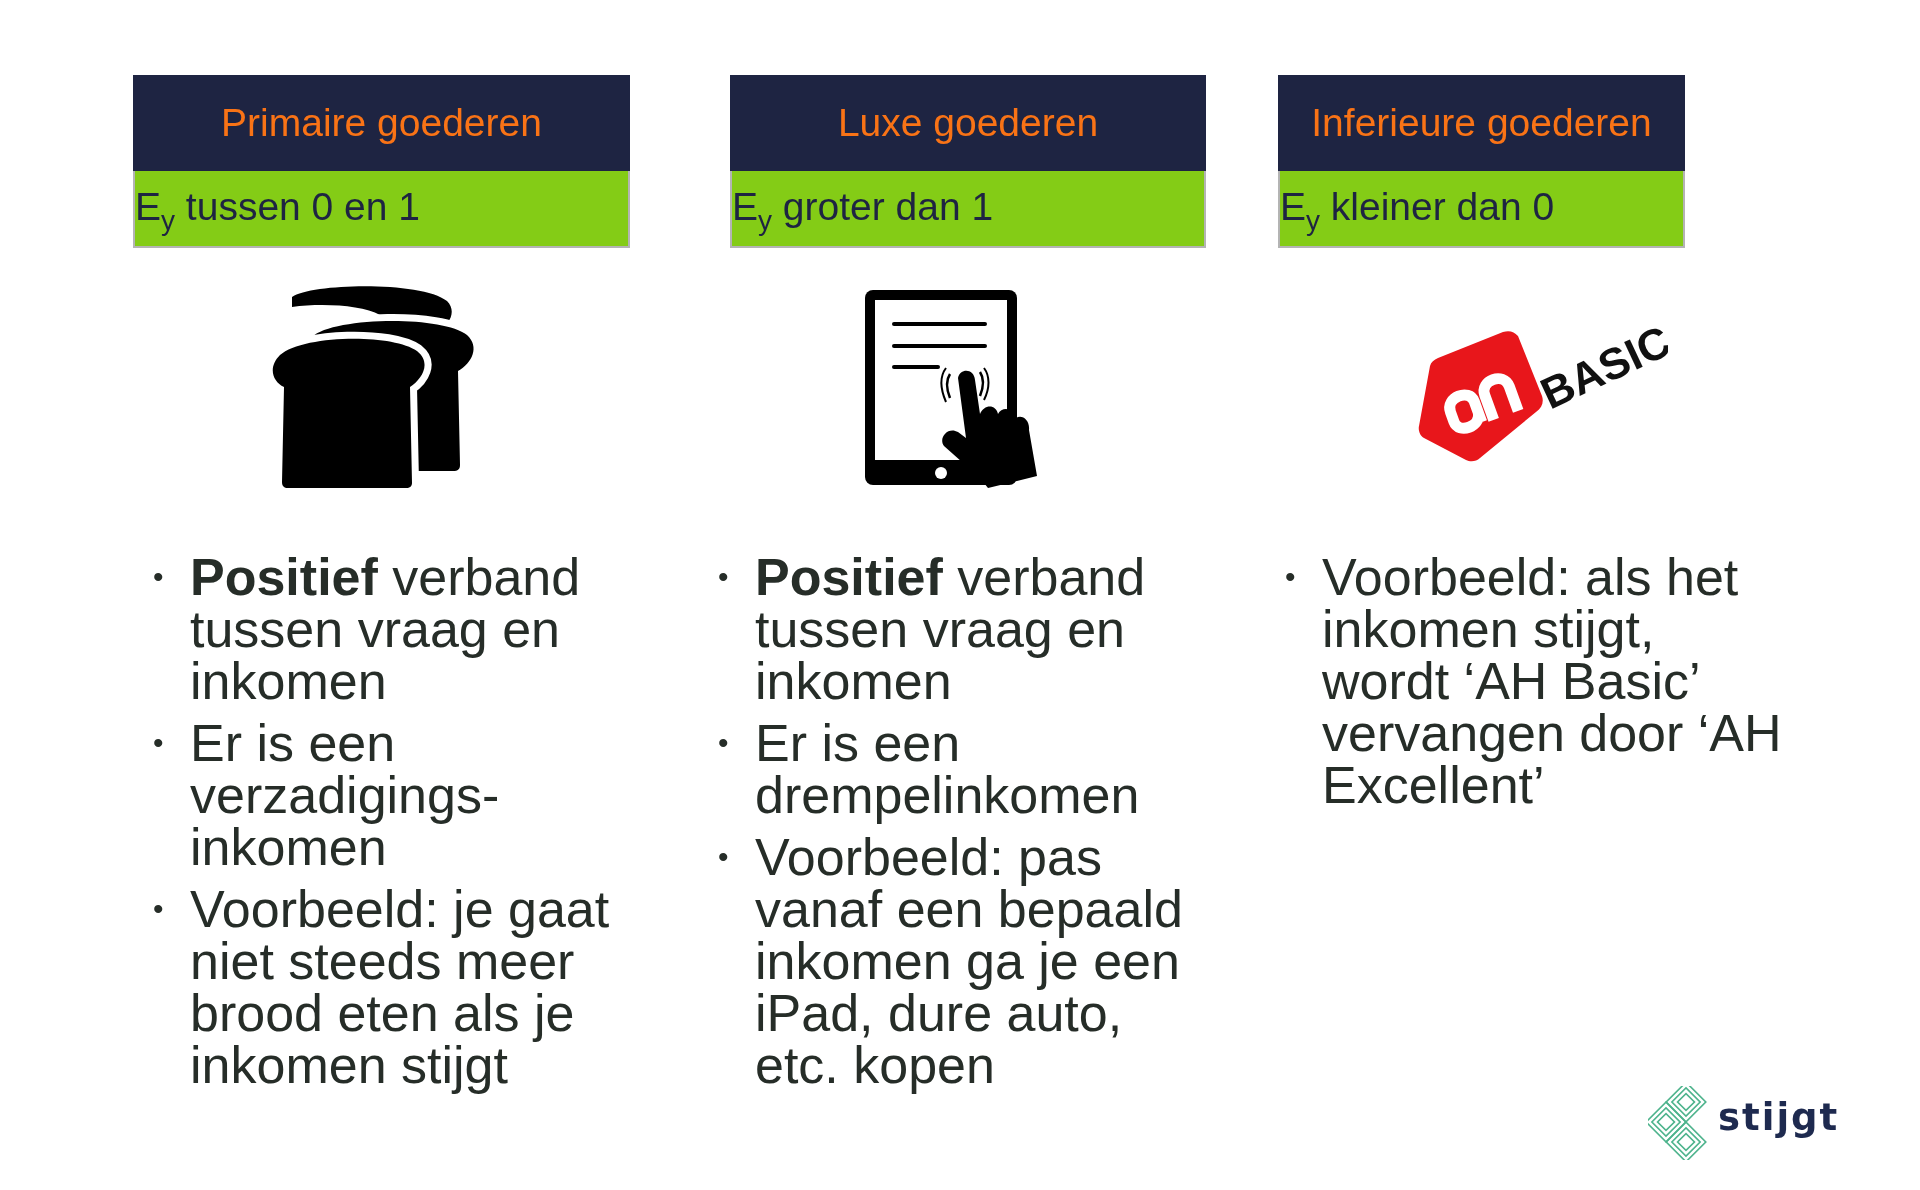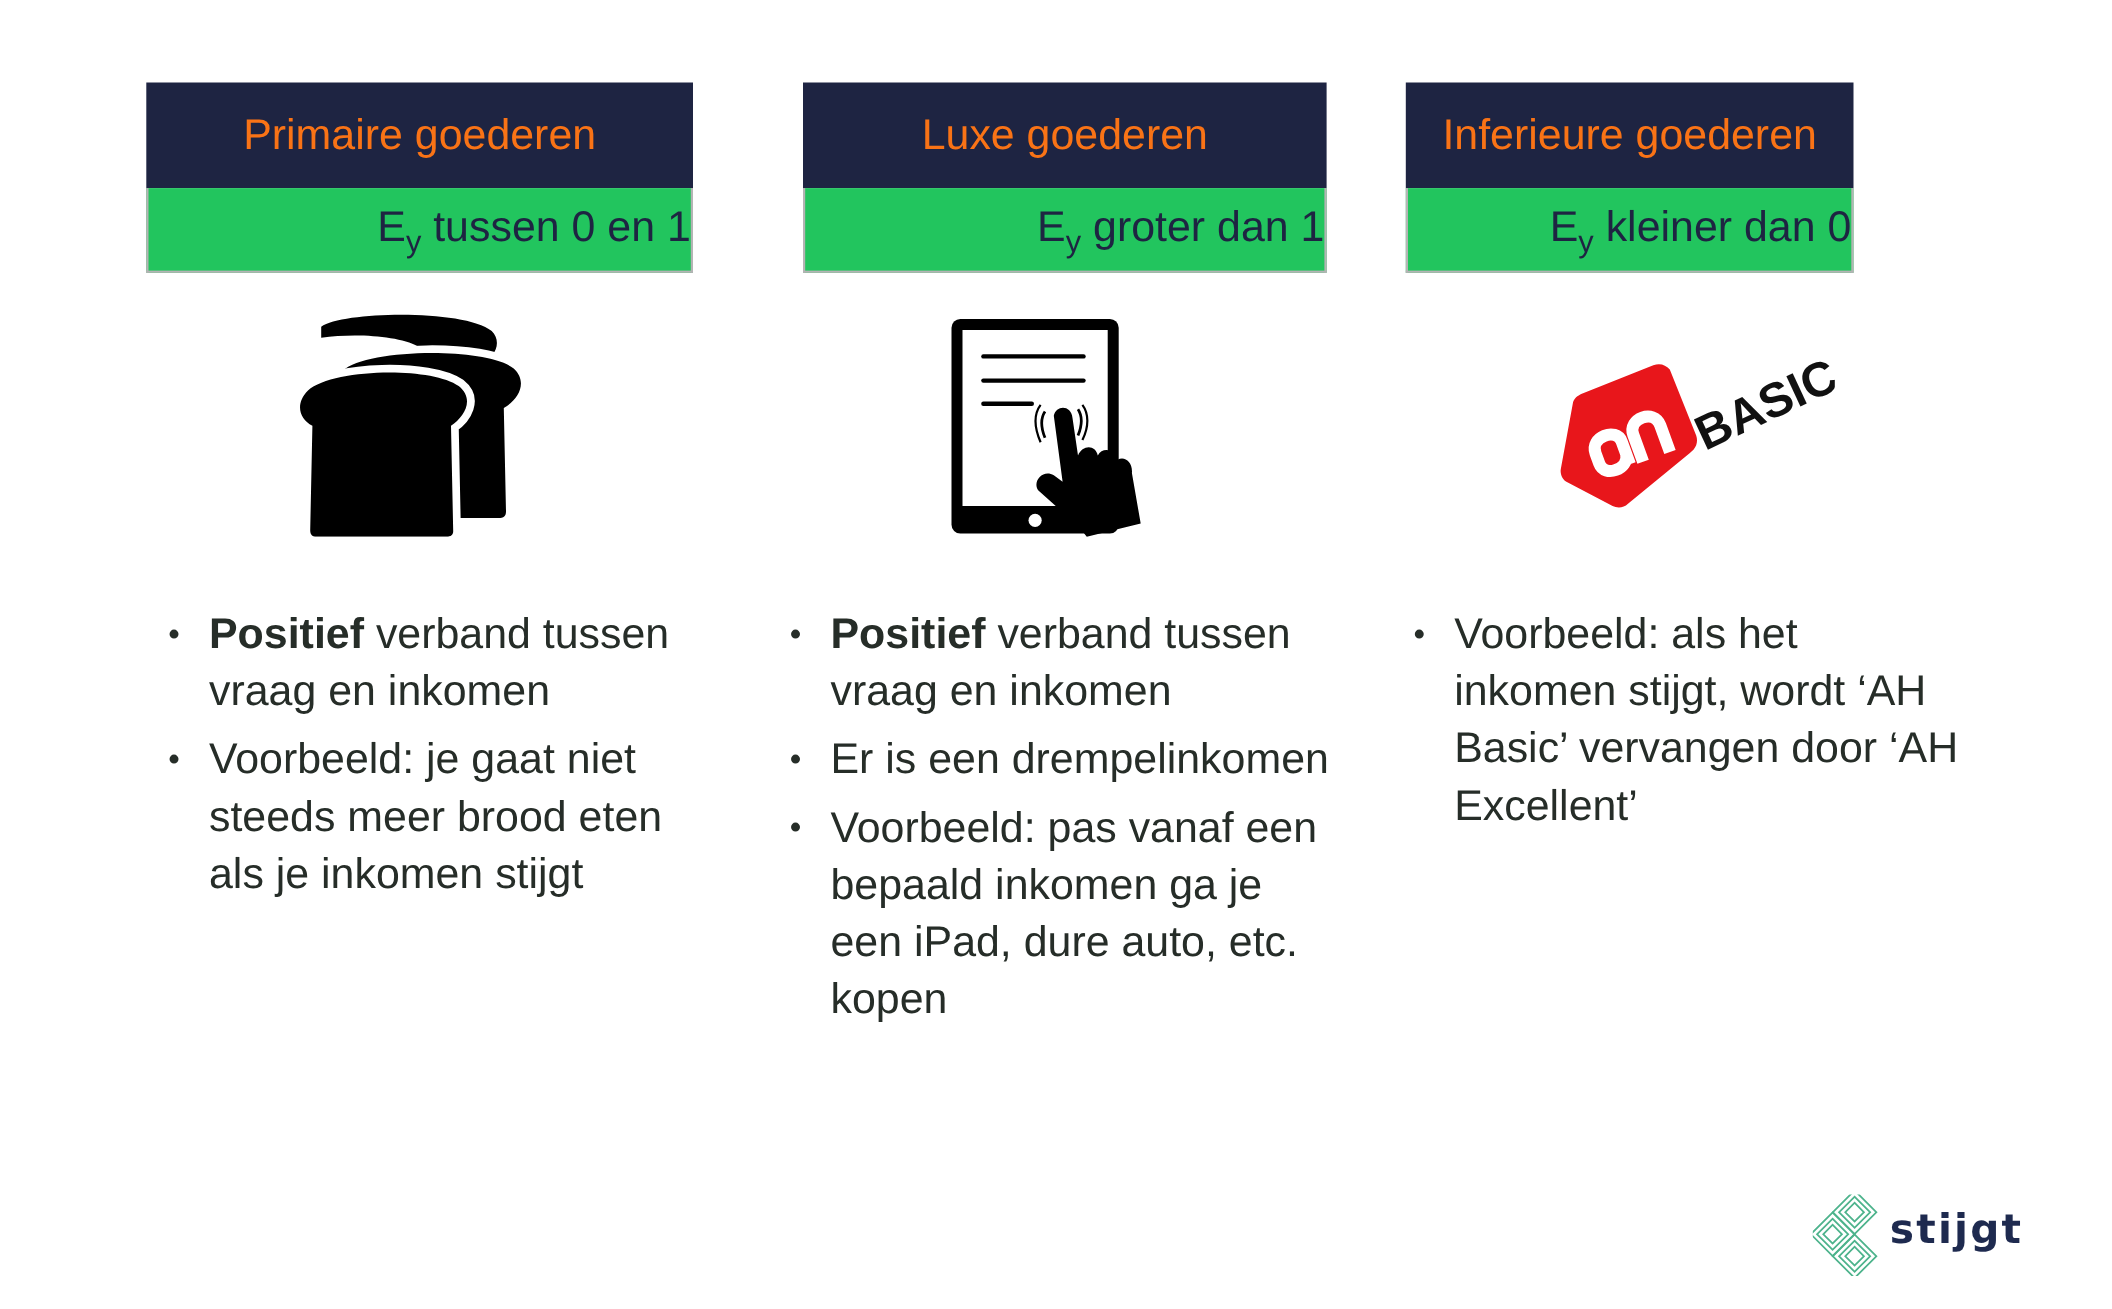--- a/index.html
+++ b/index.html
@@ -11,34 +11,34 @@
   .col-1 { left: 133px; }
   .col-2 { left: 730px; width: 476px; }
   .col-3 { left: 1278px; width: 407px; }
 
   .hdr {
     height: 96px; background: #1e2442; color: #f97316;
     font-size: 39px; line-height: 96px; text-align: center;
     box-sizing: border-box;
   }
   .sub {
-    height: 77px; background: #22c55e; color: #1e2442;
+    height: 77px; background: #84cc16; color: #1e2442;
     border: 2px solid #b4b4b4; border-top: none;
-    font-size: 39px; line-height: 72px; text-align: right; box-sizing: border-box;
+    font-size: 39px; line-height: 72px; text-align: left; box-sizing: border-box;
   }
   .sub sub { font-size: 28px; vertical-align: -10px; line-height: 0; }
 
   .icon-wrap { position: absolute; }
   .bread { left: 272px; top: 283px; width: 222px; height: 205px; }
   .tablet { left: 862px; top: 288px; width: 180px; height: 210px; }
   .ah { left: 1418px; top: 300px; width: 250px; height: 170px; }
 
   .bullets {
     position: absolute; top: 551px; margin: 0; padding: 0; list-style: none;
-    color: #262d28; font-size: 39px; line-height: 52px;
+    color: #262d28; font-size: 52px; line-height: 52px;
   }
   .bullets li { position: relative; padding-left: 57px; margin-bottom: 10px; }
   .bullets li::before {
     content: "\2022"; position: absolute; left: 20px; top: 0; font-size: 30px;
   }
   .bullets b { font-weight: bold; }
   .b1 { left: 133px; width: 520px; }
   .b2 { left: 698px; width: 520px; }
   .b3 { left: 1265px; width: 520px; }
 
@@ -101,20 +101,21 @@
     <g transform="translate(60,100) rotate(-20)" fill="none" stroke="#fff" stroke-width="11" stroke-linecap="butt">
       <path d="M-4 22 L-4 0 C-4 -14 -30 -14 -30 2 L-30 12 C-30 26 -6 26 -4 12"></path>
       <path d="M8 24 L8 -2 C8 -18 34 -18 34 -2 L34 24"></path>
     </g>
     <text x="0" y="0" transform="translate(132,110) rotate(-25)" font-family="'Liberation Sans', sans-serif" font-size="44" font-weight="bold" fill="#111">BASIC</text>
   </svg>
 </div>
 
 <ul class="bullets b1">
   <li><b>Positief</b><span> verband tussen vraag en inkomen</span></li>
+  <li><span>Er is een verzadigings-inkomen</span></li>
   <li><span>Voorbeeld: je gaat niet steeds meer brood eten als je inkomen stijgt</span></li>
 </ul>
 
 <ul class="bullets b2">
   <li><b>Positief</b><span> verband tussen vraag en inkomen</span></li>
   <li><span>Er is een drempelinkomen</span></li>
   <li><span>Voorbeeld: pas vanaf een bepaald inkomen ga je een iPad, dure auto, etc. kopen</span></li>
 </ul>
 
 <ul class="bullets b3">

